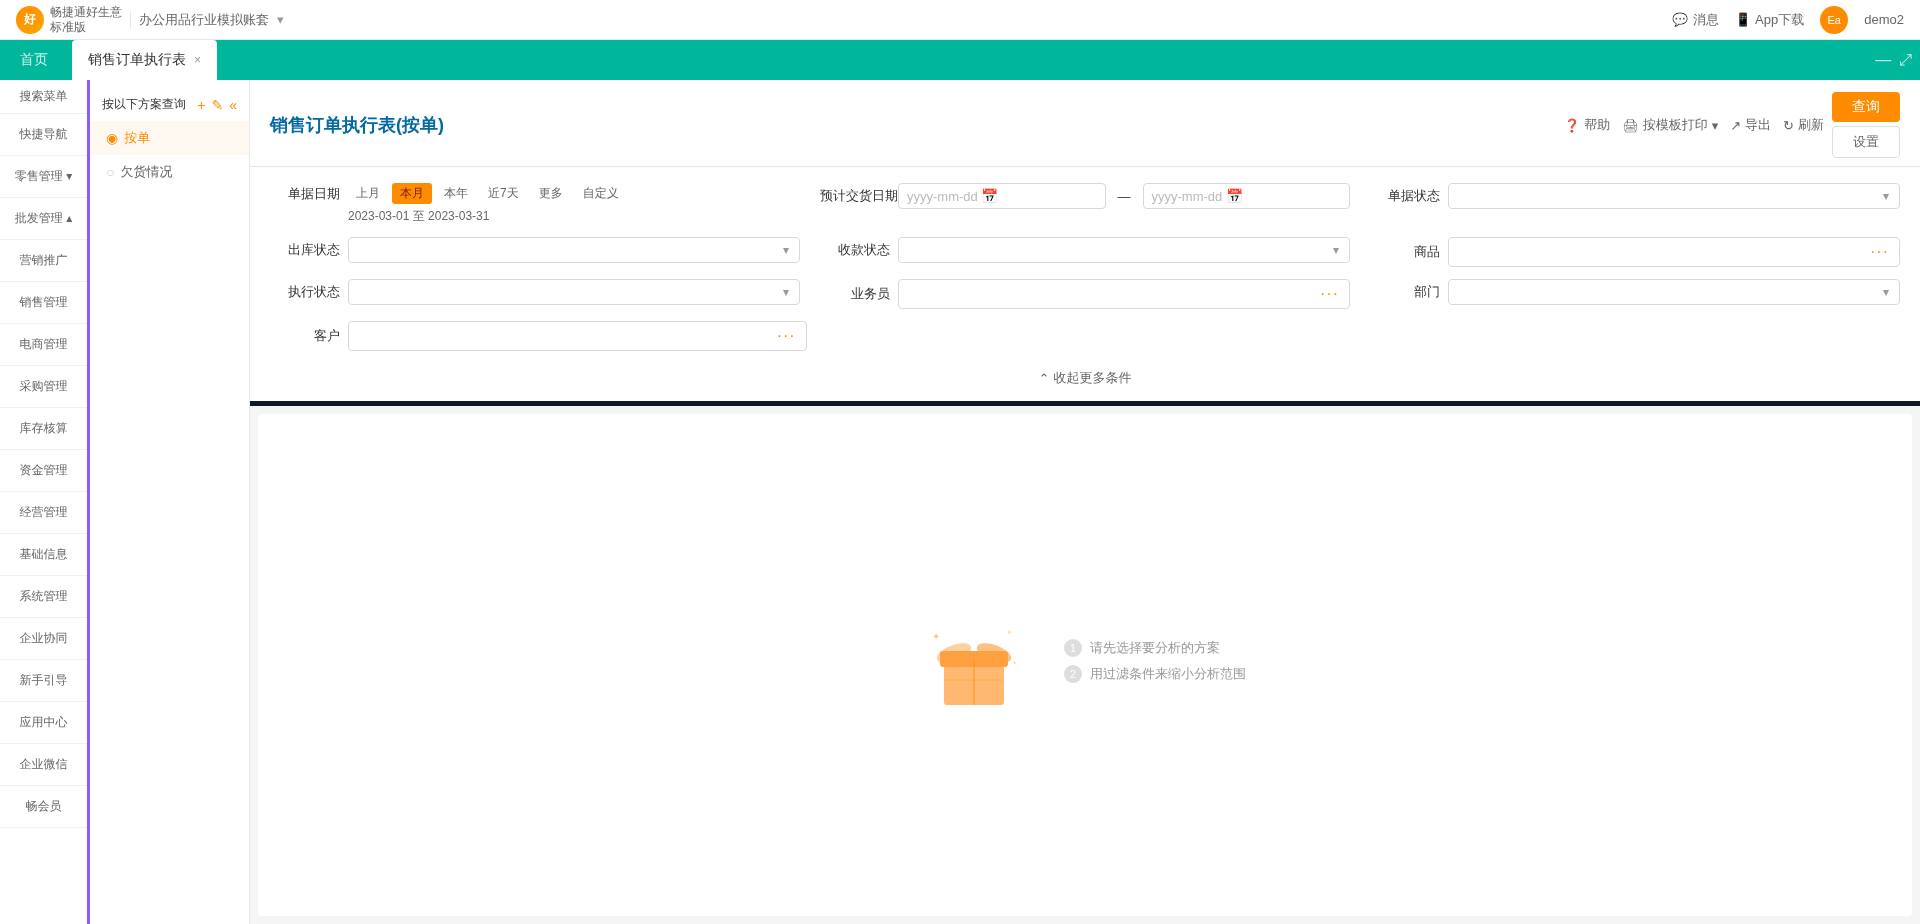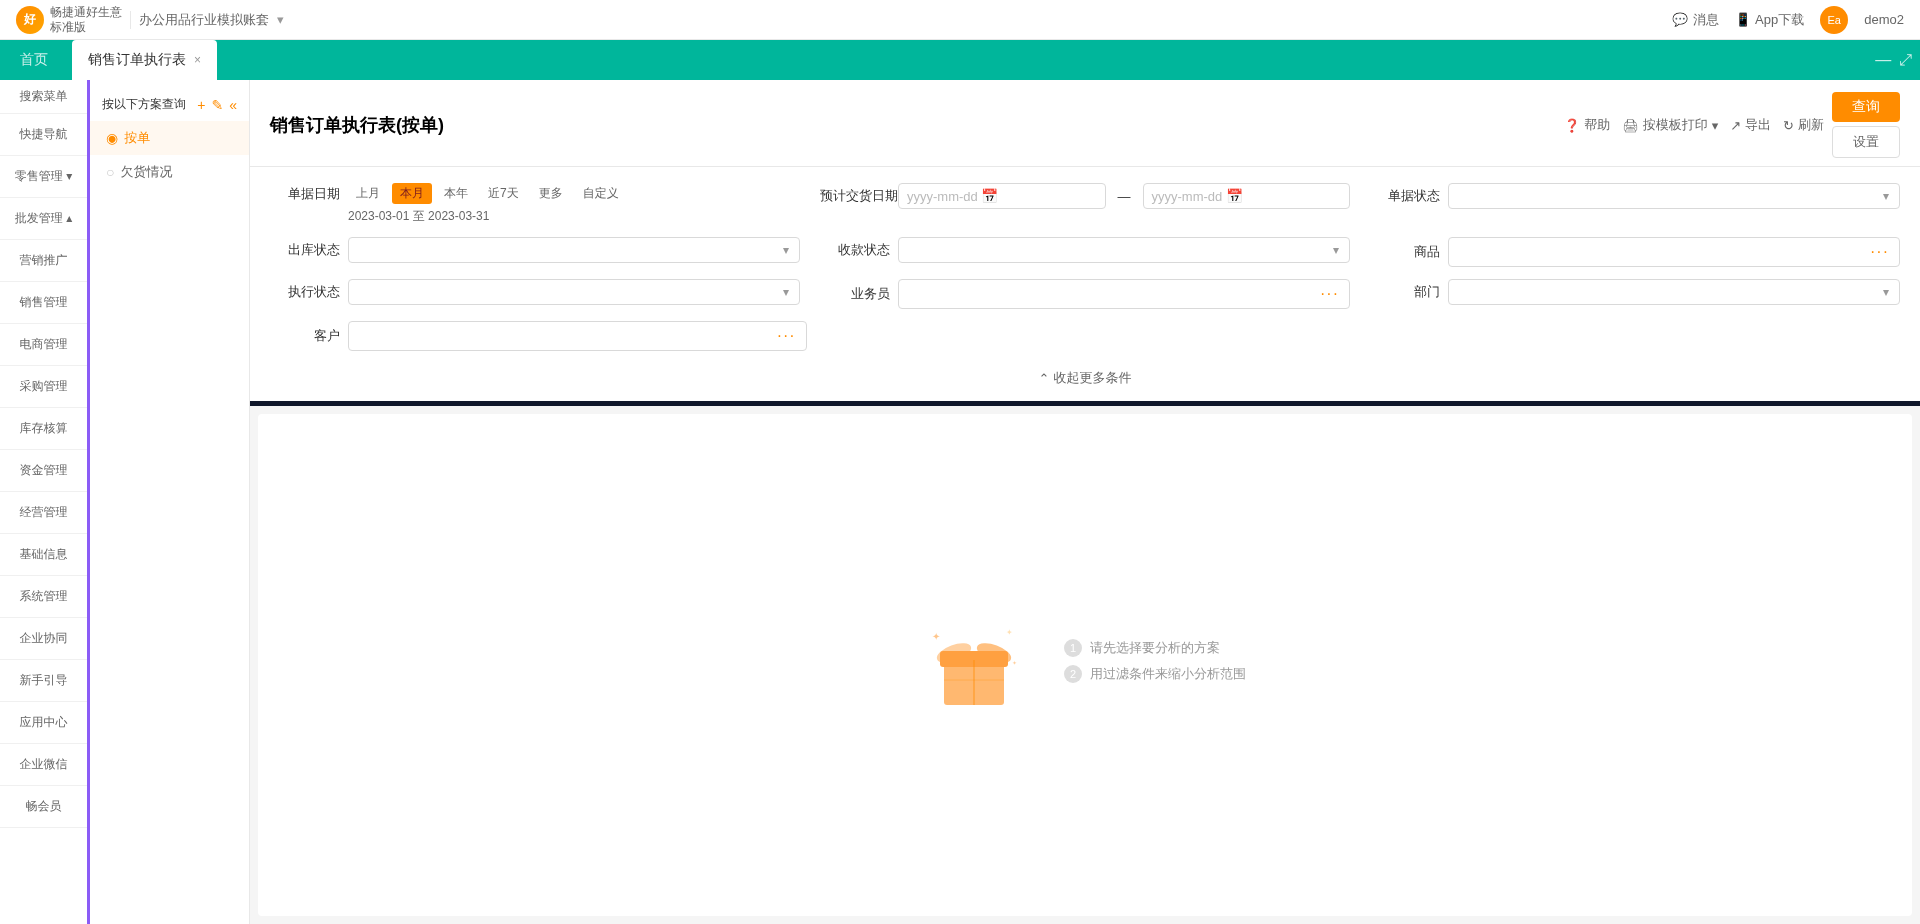--- a/index.html
+++ b/index.html
@@ -42,21 +42,21 @@
     .panel-icon { cursor: pointer; font-size: 14px; }
     .panel-item { padding: 8px 16px; color: #666; font-size: 13px; cursor: pointer; display: flex; align-items: center; gap: 6px; }
     .panel-item.active { color: #ff8c00; background: #fff8f0; }
     .panel-item .item-icon { color: #ff8c00; font-size: 14px; }
 
     
     .right-content { flex: 1; display: flex; flex-direction: column; overflow: hidden; background: #f5f5f5; }
 
     
     .page-header { background: #fff; padding: 12px 20px 8px; display: flex; align-items: center; justify-content: space-between; border-bottom: 1px solid #e8e8e8; flex-shrink: 0; }
-    .page-title { font-size: 18px; font-weight: 600; color: #000000; }
+    .page-title { font-size: 18px; font-weight: 600; color: #0369a1; }
     .page-actions { display: flex; align-items: center; gap: 12px; color: #666; font-size: 13px; }
     .page-action-item { display: flex; align-items: center; gap: 4px; cursor: pointer; }
     .btn-query { background: #ff8c00; color: white; border: none; padding: 6px 20px; border-radius: 4px; cursor: pointer; font-size: 14px; }
     .btn-setting { border: 1px solid #ddd; background: #fff; color: #666; padding: 6px 16px; border-radius: 4px; cursor: pointer; font-size: 13px; }
 
     
     .filter-area { background: #fff; padding: 16px 20px 8px; border-bottom: 5px solid #0f172a; flex-shrink: 0; }
     .filter-row { display: flex; align-items: flex-start; margin-bottom: 12px; gap: 20px; }
     .filter-item { display: flex; align-items: center; gap: 8px; flex: 1; min-width: 0; }
     .filter-label { color: #333; font-size: 13px; white-space: nowrap; flex-shrink: 0; width: 70px; text-align: right; }

